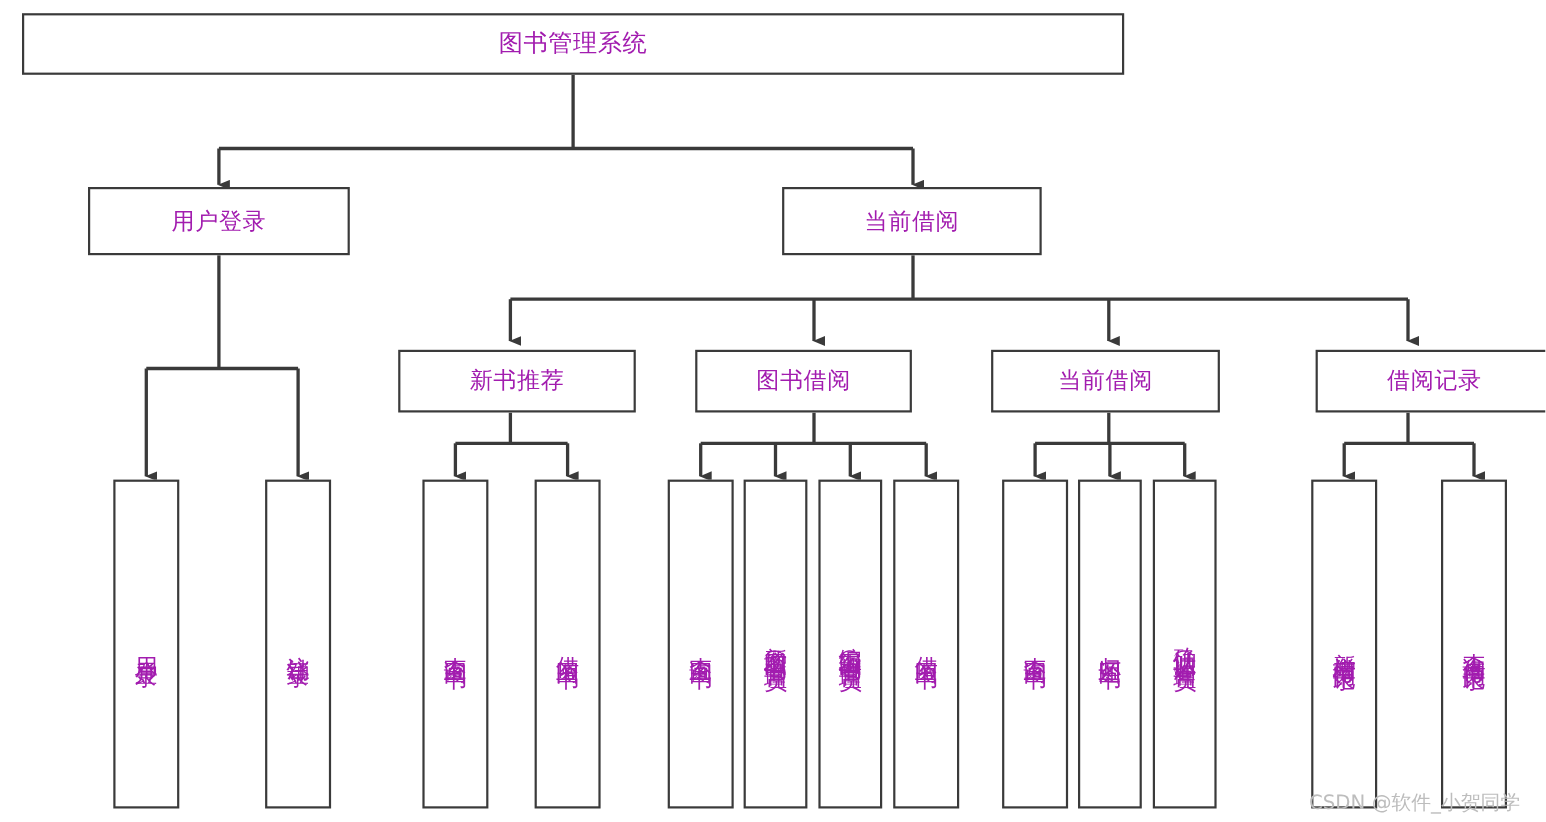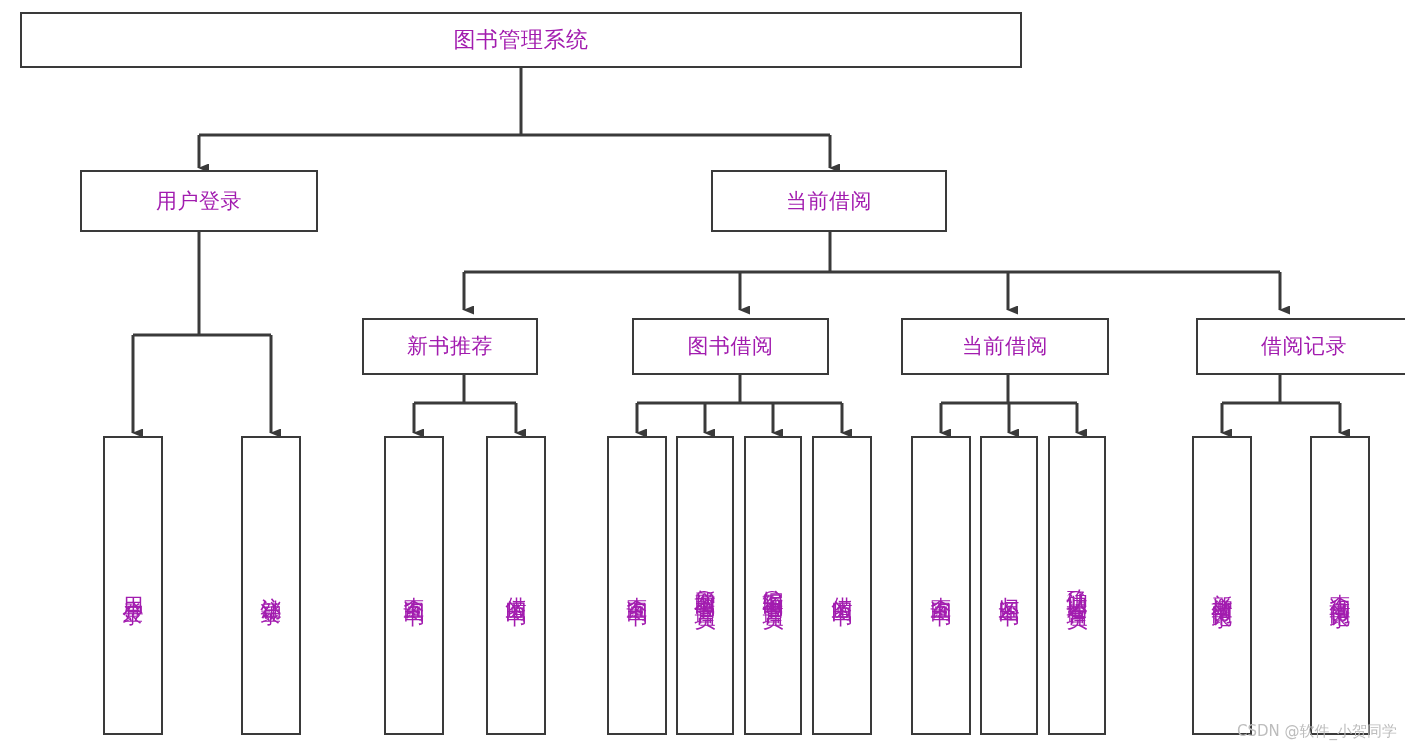--- a/index.html
+++ b/index.html
@@ -55,23 +55,23 @@
   .node.vertical .node-label {
     writing-mode: vertical-rl;
     text-orientation: upright;
     font-size: 21px;
     letter-spacing: 3px;
     line-height: 1.05;
     white-space: nowrap;
   }
   #watermark {
     position: absolute;
-    right: 8px;
+    right: 23px;
     bottom: 6px;
-    font-size: 15px;
+    font-size: 18px;
     color: #bdbdbd;
     z-index: 5;
     white-space: nowrap;
     font-family: "DejaVu Sans", "Liberation Sans", sans-serif;
   }
 </style>
 </head>
 <body>
 
 <div id="diagram-root">
@@ -131,21 +131,21 @@
     <span class="node-label">图书管理系统</span>
   </div>
 
   <div class="node horizontal" style="left:80px; top:170px; width:238px; height:62px;">
     <span class="node-label">用户登录</span>
   </div>
   <div class="node horizontal" style="left:711px; top:170px; width:236px; height:62px;">
     <span class="node-label">当前借阅</span>
   </div>
 
-  <div class="node horizontal" style="left:362px; top:318px; width:176px; height:57px;">
+  <div class="node horizontal" style="left:362px; top:318px; width:216px; height:57px;">
     <span class="node-label">新书推荐</span>
   </div>
   <div class="node horizontal" style="left:632px; top:318px; width:197px; height:57px;">
     <span class="node-label">图书借阅</span>
   </div>
   <div class="node horizontal" style="left:901px; top:318px; width:208px; height:57px;">
     <span class="node-label">当前借阅</span>
   </div>
   <div class="node horizontal" style="left:1172px; top:318px; width:216px; height:57px;margin-left:24px;">
     <span class="node-label">借阅记录</span>

